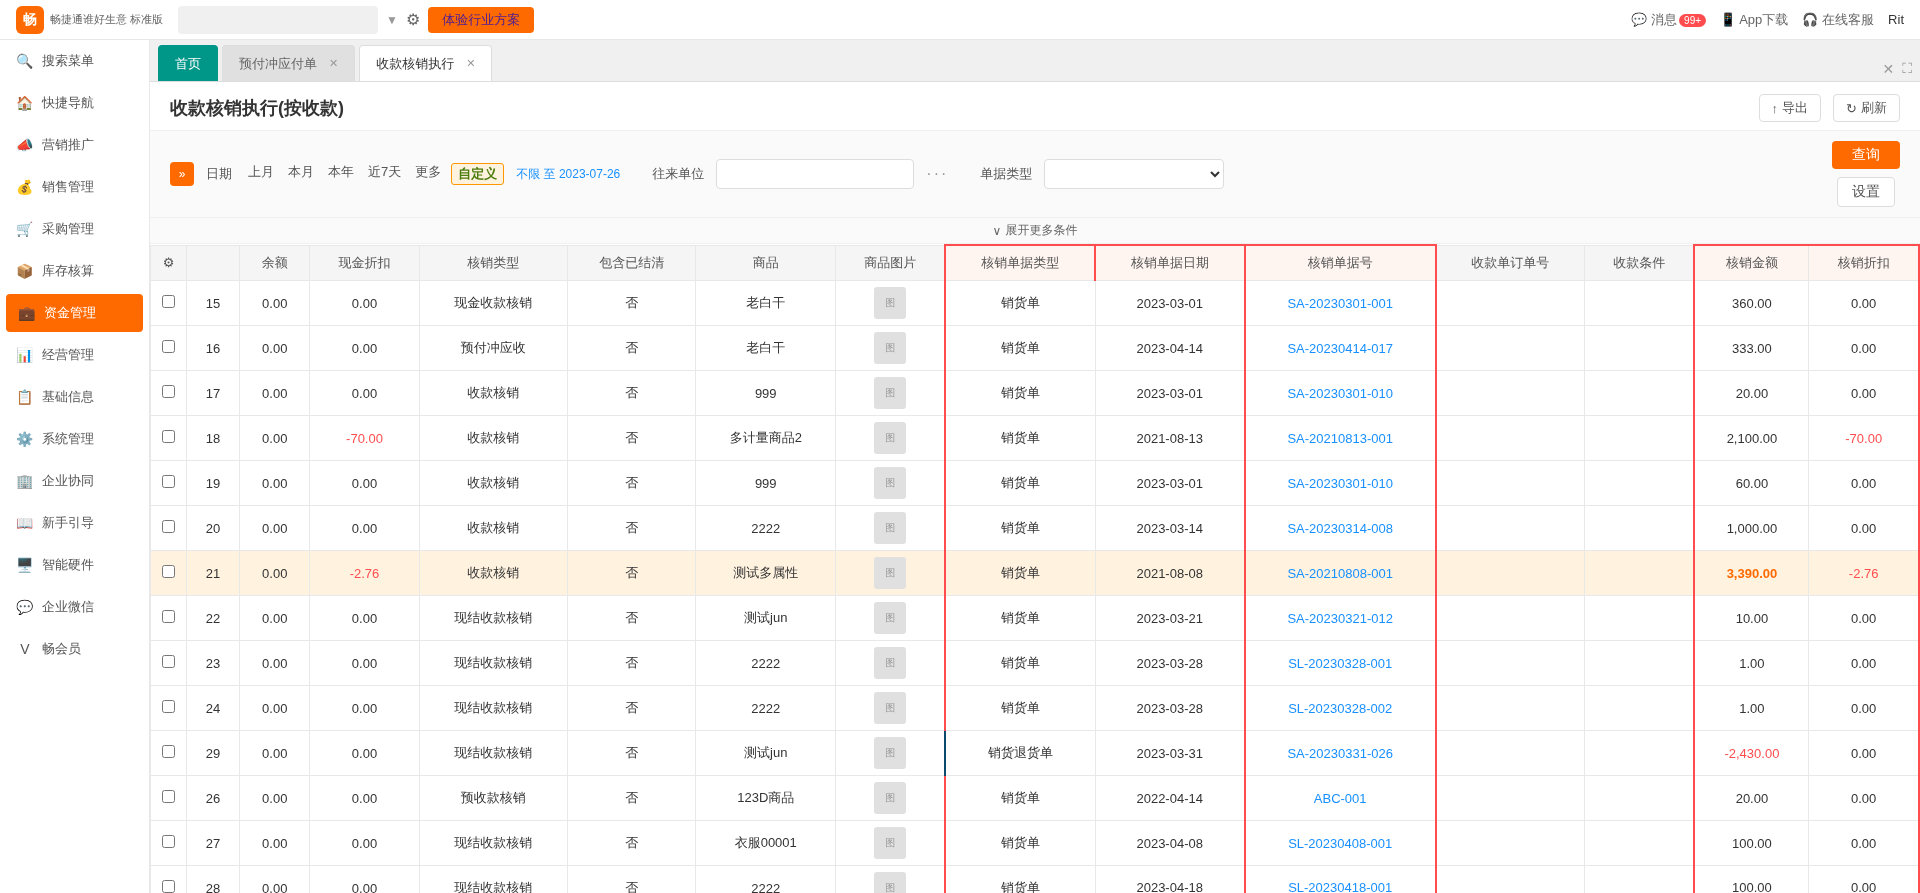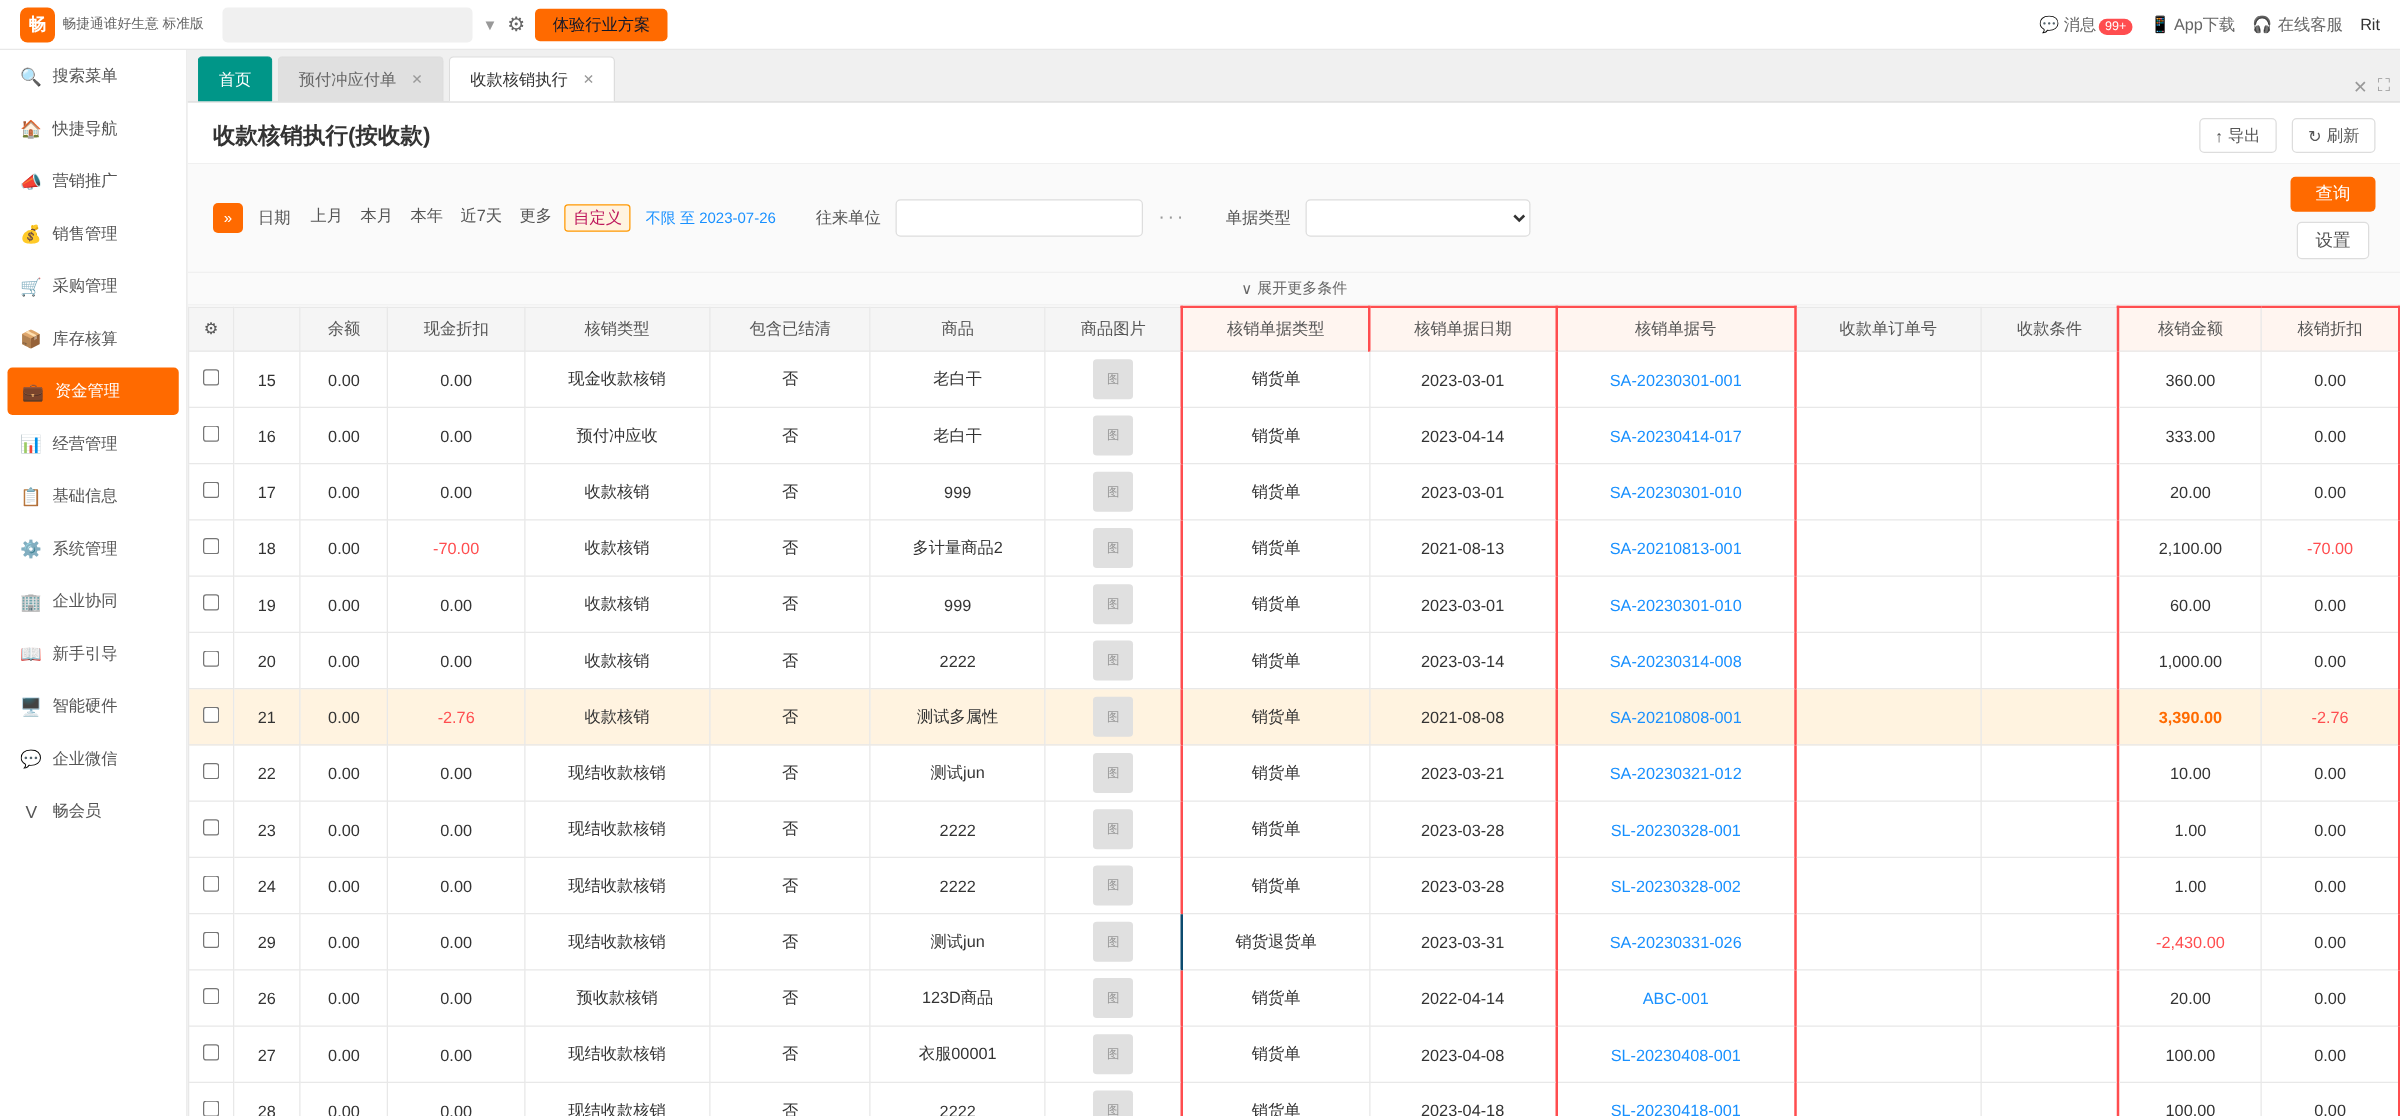--- a/index.html
+++ b/index.html
@@ -6,21 +6,21 @@
     body { font-family: "Microsoft YaHei", Arial, sans-serif; font-size: 13px; background: #f5f5f5; color: #333; overflow: hidden; }
 
     
     .top-bar { height: 40px; background: #fff; display: flex; align-items: center; padding: 0 16px; border-bottom: 1px solid #e8e8e8; gap: 12px; }
     .logo-area { display: flex; align-items: center; gap: 6px; width: 150px; }
     .logo-icon { width: 28px; height: 28px; background: #ff6a00; border-radius: 6px; display: flex; align-items: center; justify-content: center; color: white; font-weight: bold; font-size: 14px; }
     .logo-text { font-size: 11px; color: #666; line-height: 1.2; }
     .top-search { flex: 1; display: flex; align-items: center; gap: 8px; }
     .top-search-box { background: #f0f0f0; border: none; border-radius: 4px; padding: 4px 10px; font-size: 13px; color: #999; width: 200px; height: 28px; }
     .top-actions { display: flex; align-items: center; gap: 16px; margin-left: auto; }
-    .industry-btn { background: #ff6a00; color: #0f172a; border: none; border-radius: 4px; padding: 4px 14px; font-size: 13px; cursor: pointer; }
+    .industry-btn { background: #ff6a00; color: #4c1d95; border: none; border-radius: 4px; padding: 4px 14px; font-size: 13px; cursor: pointer; }
     .top-icon-group { display: flex; align-items: center; gap: 14px; color: #666; font-size: 13px; }
     .badge { background: #ff4d4f; color: white; border-radius: 10px; font-size: 10px; padding: 1px 5px; margin-left: 2px; }
 
     
     .layout { display: flex; height: calc(100vh - 40px); }
     .sidebar { width: 150px; background: #fff; border-right: 1px solid #e8e8e8; display: flex; flex-direction: column; }
     .sidebar-item { display: flex; align-items: center; gap: 8px; padding: 12px 16px; cursor: pointer; color: #555; font-size: 13px; }
     .sidebar-item.active { background: #ff6a00; color: white; border-radius: 4px; margin: 2px 6px; padding: 10px 12px; }
     .sidebar-icon { width: 18px; height: 18px; display: flex; align-items: center; justify-content: center; font-size: 14px; }
 
@@ -44,21 +44,21 @@
     .page-header-actions { display: flex; gap: 12px; }
     .export-btn { border: 1px solid #ddd; background: #fff; padding: 4px 12px; border-radius: 4px; cursor: pointer; font-size: 13px; color: #555; display: flex; align-items: center; gap: 4px; }
     .refresh-btn { border: 1px solid #ddd; background: #fff; padding: 4px 12px; border-radius: 4px; cursor: pointer; font-size: 13px; color: #555; display: flex; align-items: center; gap: 4px; }
 
     
     .filter-bar { padding: 10px 20px; background: #fafafa; border-bottom: 1px solid #f0f0f0; display: flex; align-items: center; gap: 12px; flex-wrap: wrap; }
     .filter-expand-btn { background: #ff6a00; color: white; border: none; border-radius: 4px; width: 24px; height: 24px; cursor: pointer; display: flex; align-items: center; justify-content: center; font-size: 12px; }
     .filter-label { font-size: 13px; color: #555; }
     .filter-date-links { display: flex; gap: 6px; }
     .filter-date-link { color: #555; font-size: 13px; cursor: pointer; padding: 0 4px; }
-    .filter-date-link.custom { color: #be185d; background: #fff3e0; border: 1px solid #ff9800; border-radius: 3px; padding: 1px 6px; }
+    .filter-date-link.custom { color: #4d7c0f; background: #fff3e0; border: 1px solid #ff9800; border-radius: 3px; padding: 1px 6px; font-weight: bold; }
     .filter-date-range { color: #1890ff; font-size: 12px; }
     .filter-input { border: 1px solid #ddd; border-radius: 4px; padding: 4px 10px; font-size: 13px; height: 30px; min-width: 180px; color: #999; }
     .filter-select { border: 1px solid #ddd; border-radius: 4px; padding: 4px 10px; font-size: 13px; height: 30px; min-width: 180px; color: #333; background: #fff; }
     .filter-dots { color: #999; letter-spacing: 2px; font-size: 16px; cursor: pointer; }
     .query-btn { background: #ff6a00; color: white; border: none; border-radius: 4px; padding: 5px 20px; font-size: 14px; cursor: pointer; }
     .setting-btn { border: 1px solid #ddd; background: #fff; border-radius: 4px; padding: 5px 14px; font-size: 14px; cursor: pointer; color: #555; margin-top: 4px; }
 
     
     .expand-more { display: flex; justify-content: center; padding: 4px 0; border-bottom: 1px solid #f0f0f0; background: #fafafa; }
     .expand-more-btn { color: #666; font-size: 12px; cursor: pointer; display: flex; align-items: center; gap: 4px; }

